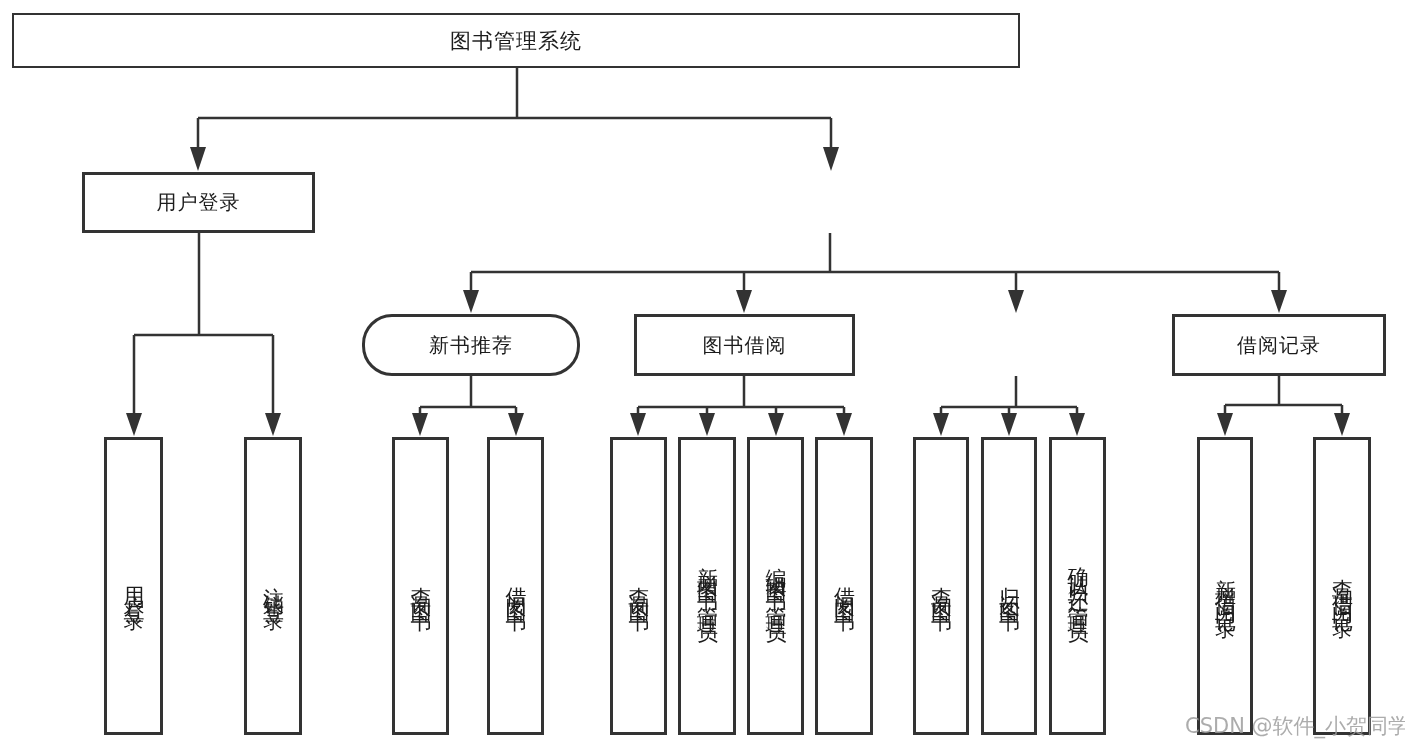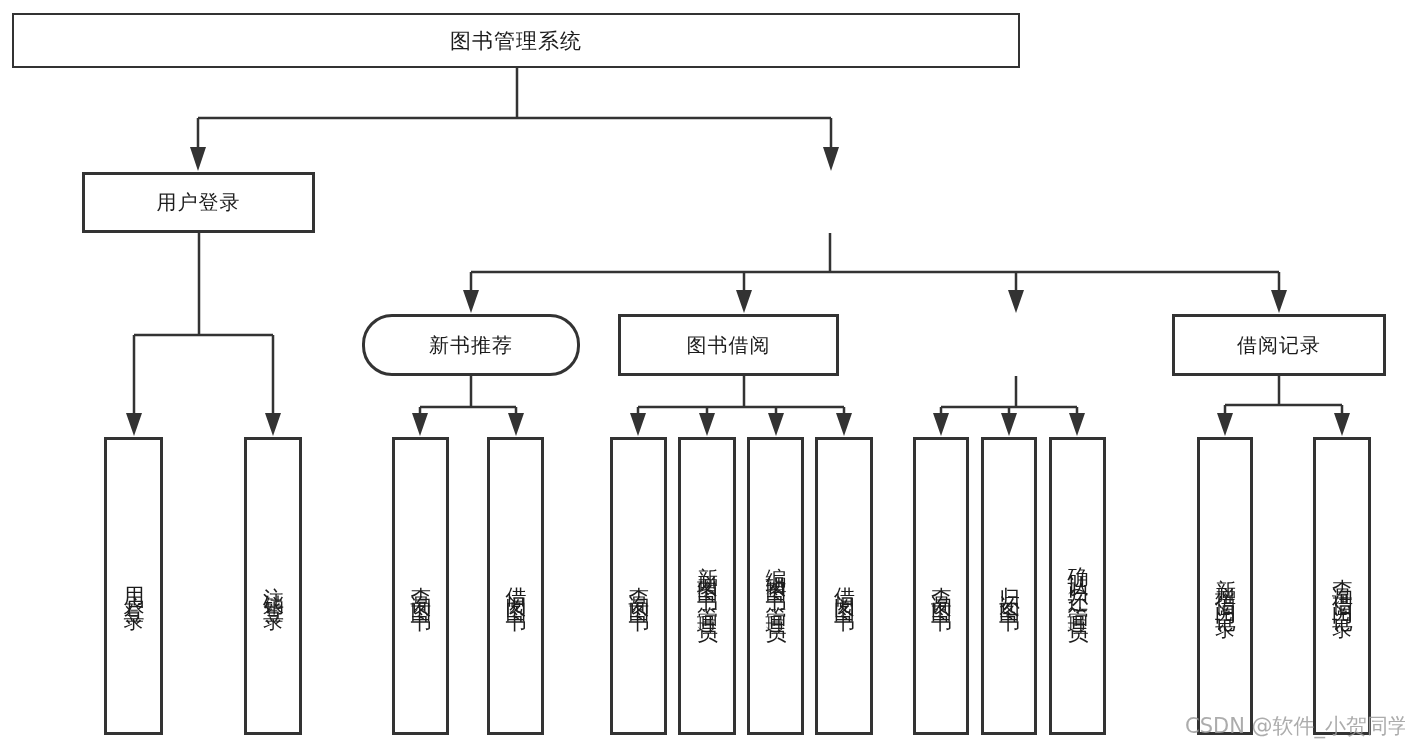--- a/index.html
+++ b/index.html
@@ -77,21 +77,21 @@
     <span>图书管理系统</span>
   </div>
 
   <div class="node" style="left:82px; top:172px; width:233px; height:61px;">
     <span>用户登录</span>
   </div>
 
   <div class="node" style="left:362px; top:314px; width:218px; height:62px;border-radius:30px;">
     <span>新书推荐</span>
   </div>
-  <div class="node" style="left:618px; top:314px; width:221px; height:62px;">
+  <div class="node" style="left:634px; top:314px; width:221px; height:62px;">
     <span>图书借阅</span>
   </div>
   <div class="node" style="left:1172px; top:314px; width:214px; height:62px;">
     <span>借阅记录</span>
   </div>
 
   <div class="node vleaf" style="left:104px; top:437px; width:59px; height:298px;">
     <span class="vtext">用户登录</span>
   </div>
   <div class="node vleaf" style="left:244px; top:437px; width:58px; height:298px;">

